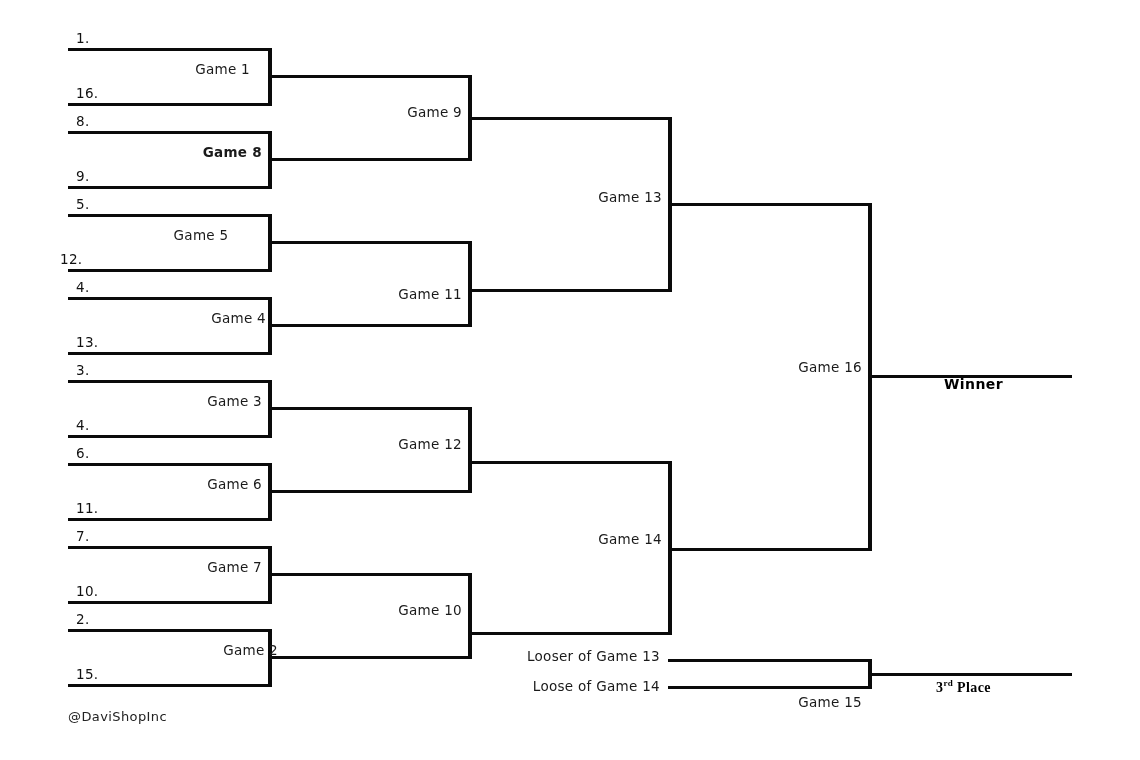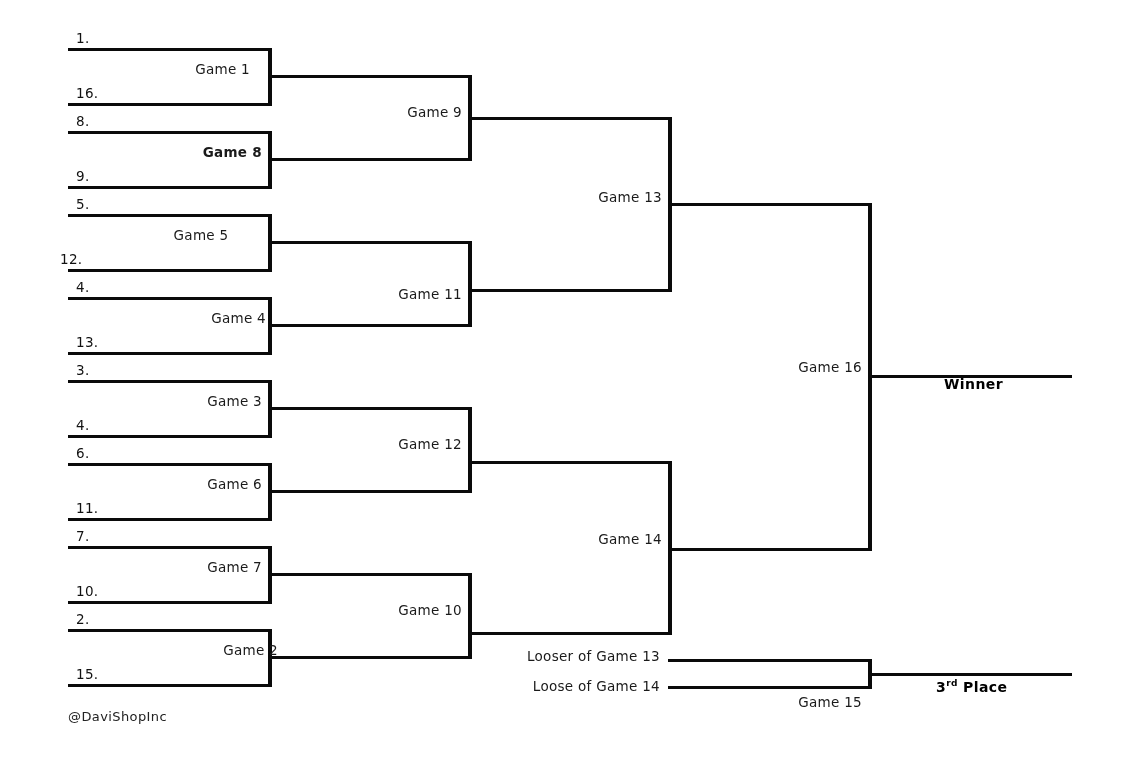--- a/index.html
+++ b/index.html
@@ -170,17 +170,17 @@
   <div class="outcome" style="left:944px;top:376px;">Winner</div>
 
   <div class="hline" style="left:668px;top:659px;width:204px;"></div>
   <div class="loser" style="left:470px;top:648px;width:190px;">Looser of Game 13</div>
   <div class="hline" style="left:668px;top:686px;width:204px;"></div>
   <div class="loser" style="left:470px;top:678px;width:190px;">Loose of Game 14</div>
   <div class="vline" style="left:868px;top:659px;height:30px;"></div>
   <div class="game" style="left:740px;top:694px;width:122px;">Game 15</div>
 
   <div class="hline" style="left:870px;top:673px;width:202px;"></div>
-  <div class="outcome" style="left:936px;top:678px;"><span>3</span><sup>rd</sup><span> Place</span></div>
+  <div class="outcome" style="left:936px;top:678px;font-family:Liberation Serif, serif;"><span>3</span><sup>rd</sup><span> Place</span></div>
 
   <div class="watermark" style="left:68px;top:709px;">@DaviShopInc</div>
 
 </div>
 
 </body></html>

